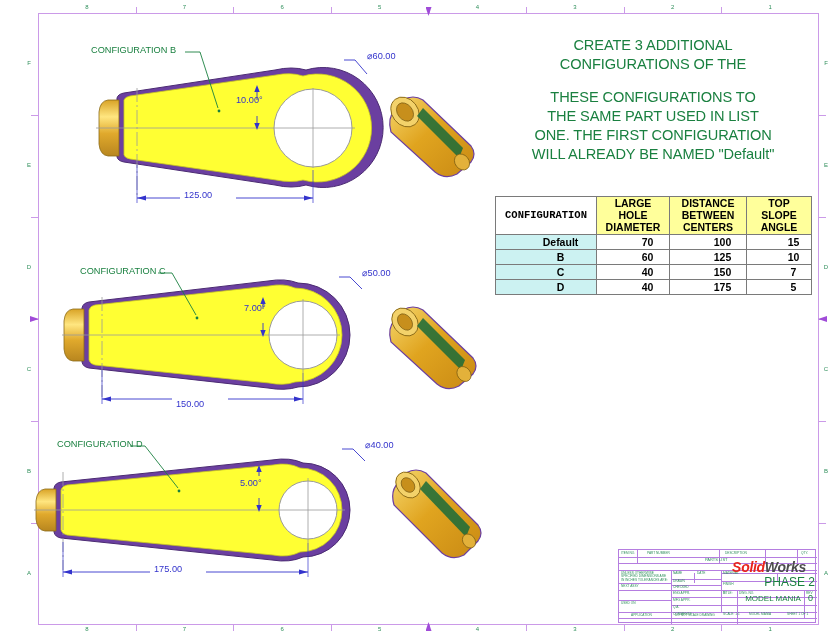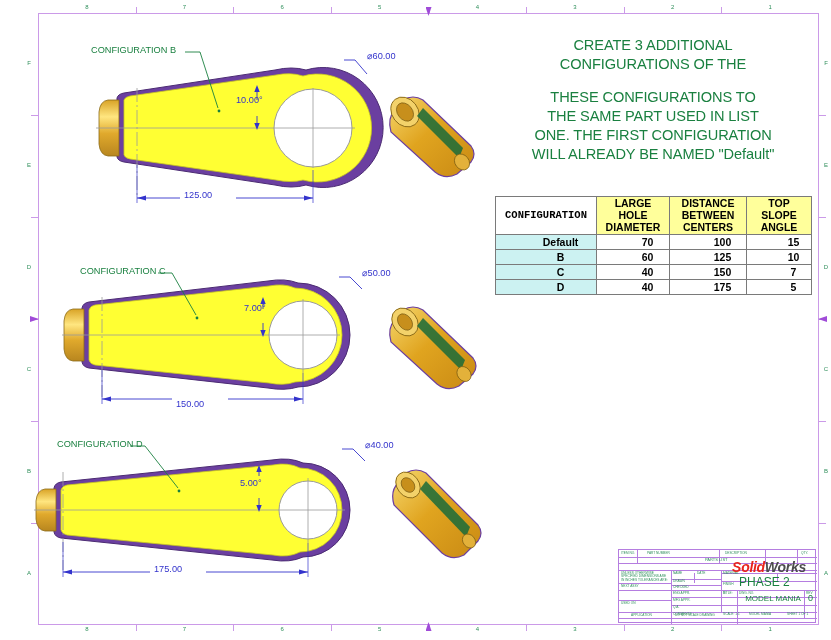--- a/index.html
+++ b/index.html
@@ -44,21 +44,21 @@
   #titleblock{position:absolute;left:618px;top:549px;width:198px;height:74px;
               border:1px solid #b57de0;box-sizing:border-box;background:#fff;}
   #titleblock .ln{position:absolute;background:#b57de0;}
   .tb-txt{position:absolute;color:#2f8f5b;font-size:4px;line-height:1.05;
           white-space:nowrap;font-family:"Liberation Sans",sans-serif;}
   .tb-txt.tiny{font-size:3.2px;}
   #sw-logo{position:absolute;left:112px;top:9px;width:76px;text-align:center;
            font-size:14px;font-weight:bold;letter-spacing:-0.3px;font-style:italic;}
   #sw-logo .red{color:#e8241c;}
   #sw-logo .gry{color:#4d4d4d;}
-  #phase2{position:absolute;left:120px;top:25px;width:76px;text-align:left;
+  #phase2{position:absolute;left:120px;top:25px;width:76px;text-align:right;
           color:#1a8040;font-size:12px;}
   #modelmania{position:absolute;left:123px;top:44px;width:62px;text-align:center;
               color:#1a8040;font-size:8px;}
   #revno{position:absolute;left:186px;top:43px;width:11px;text-align:center;
          color:#1a8040;font-size:9px;}
 </style>
 </head>
 <body>
 
 <div id="sheet">

